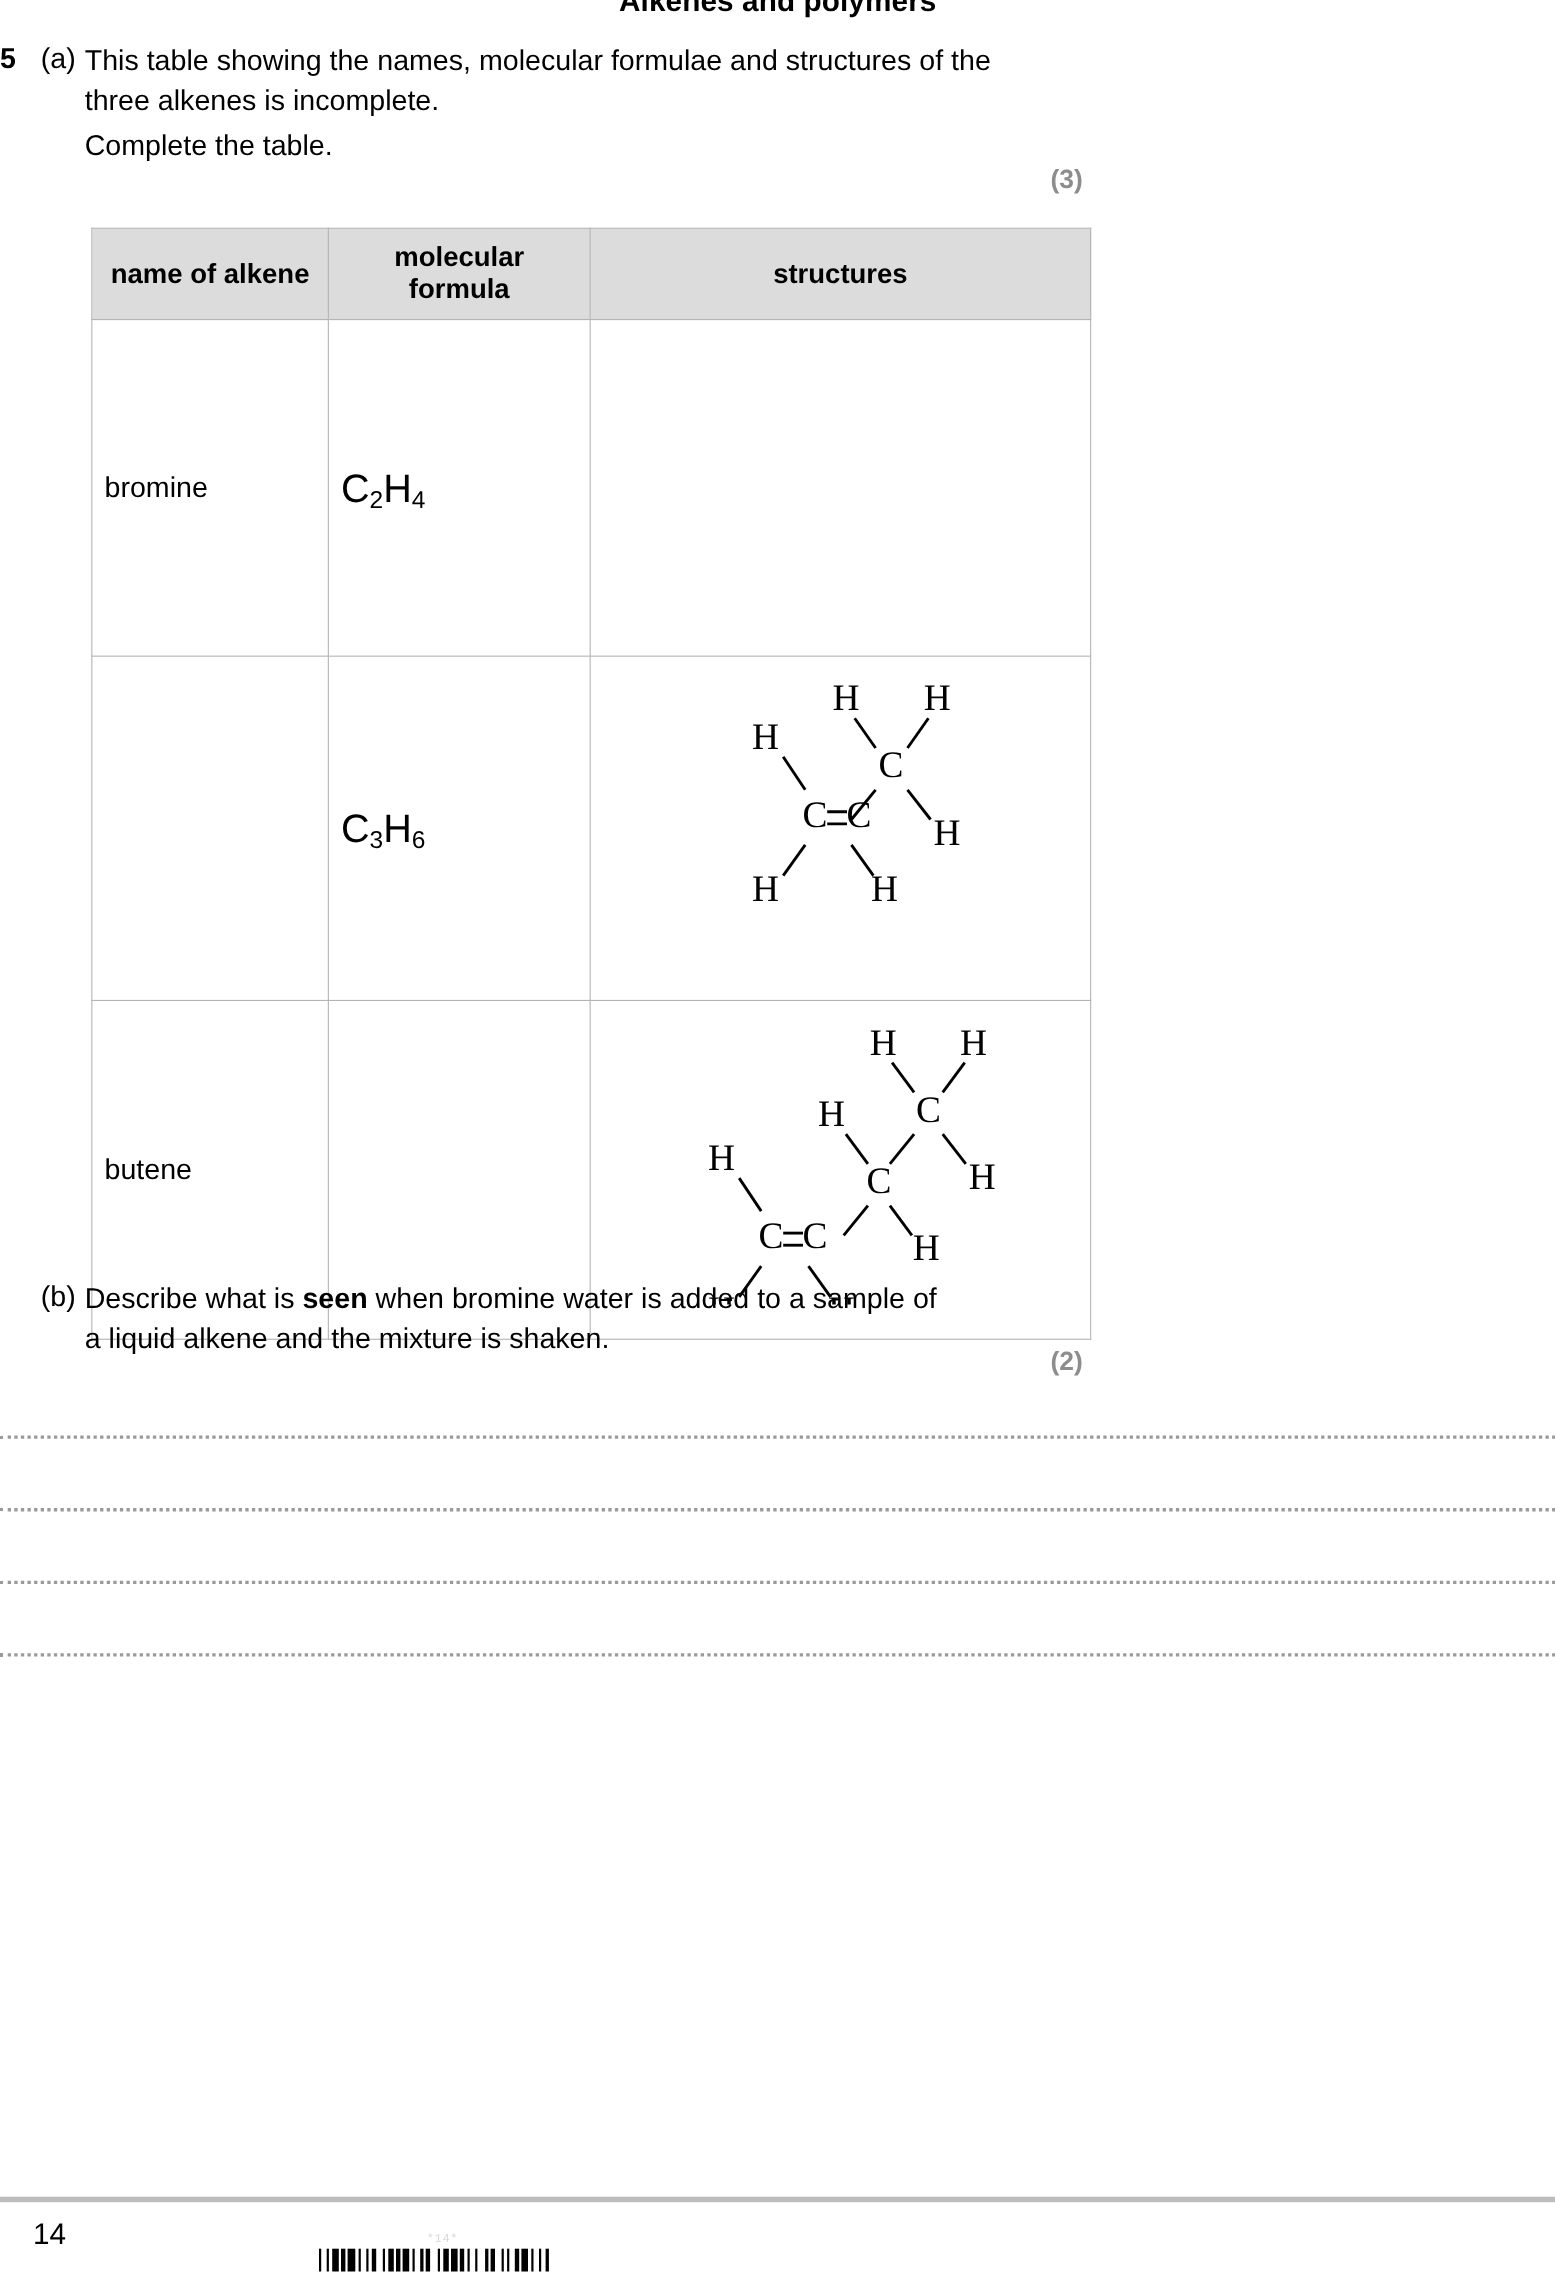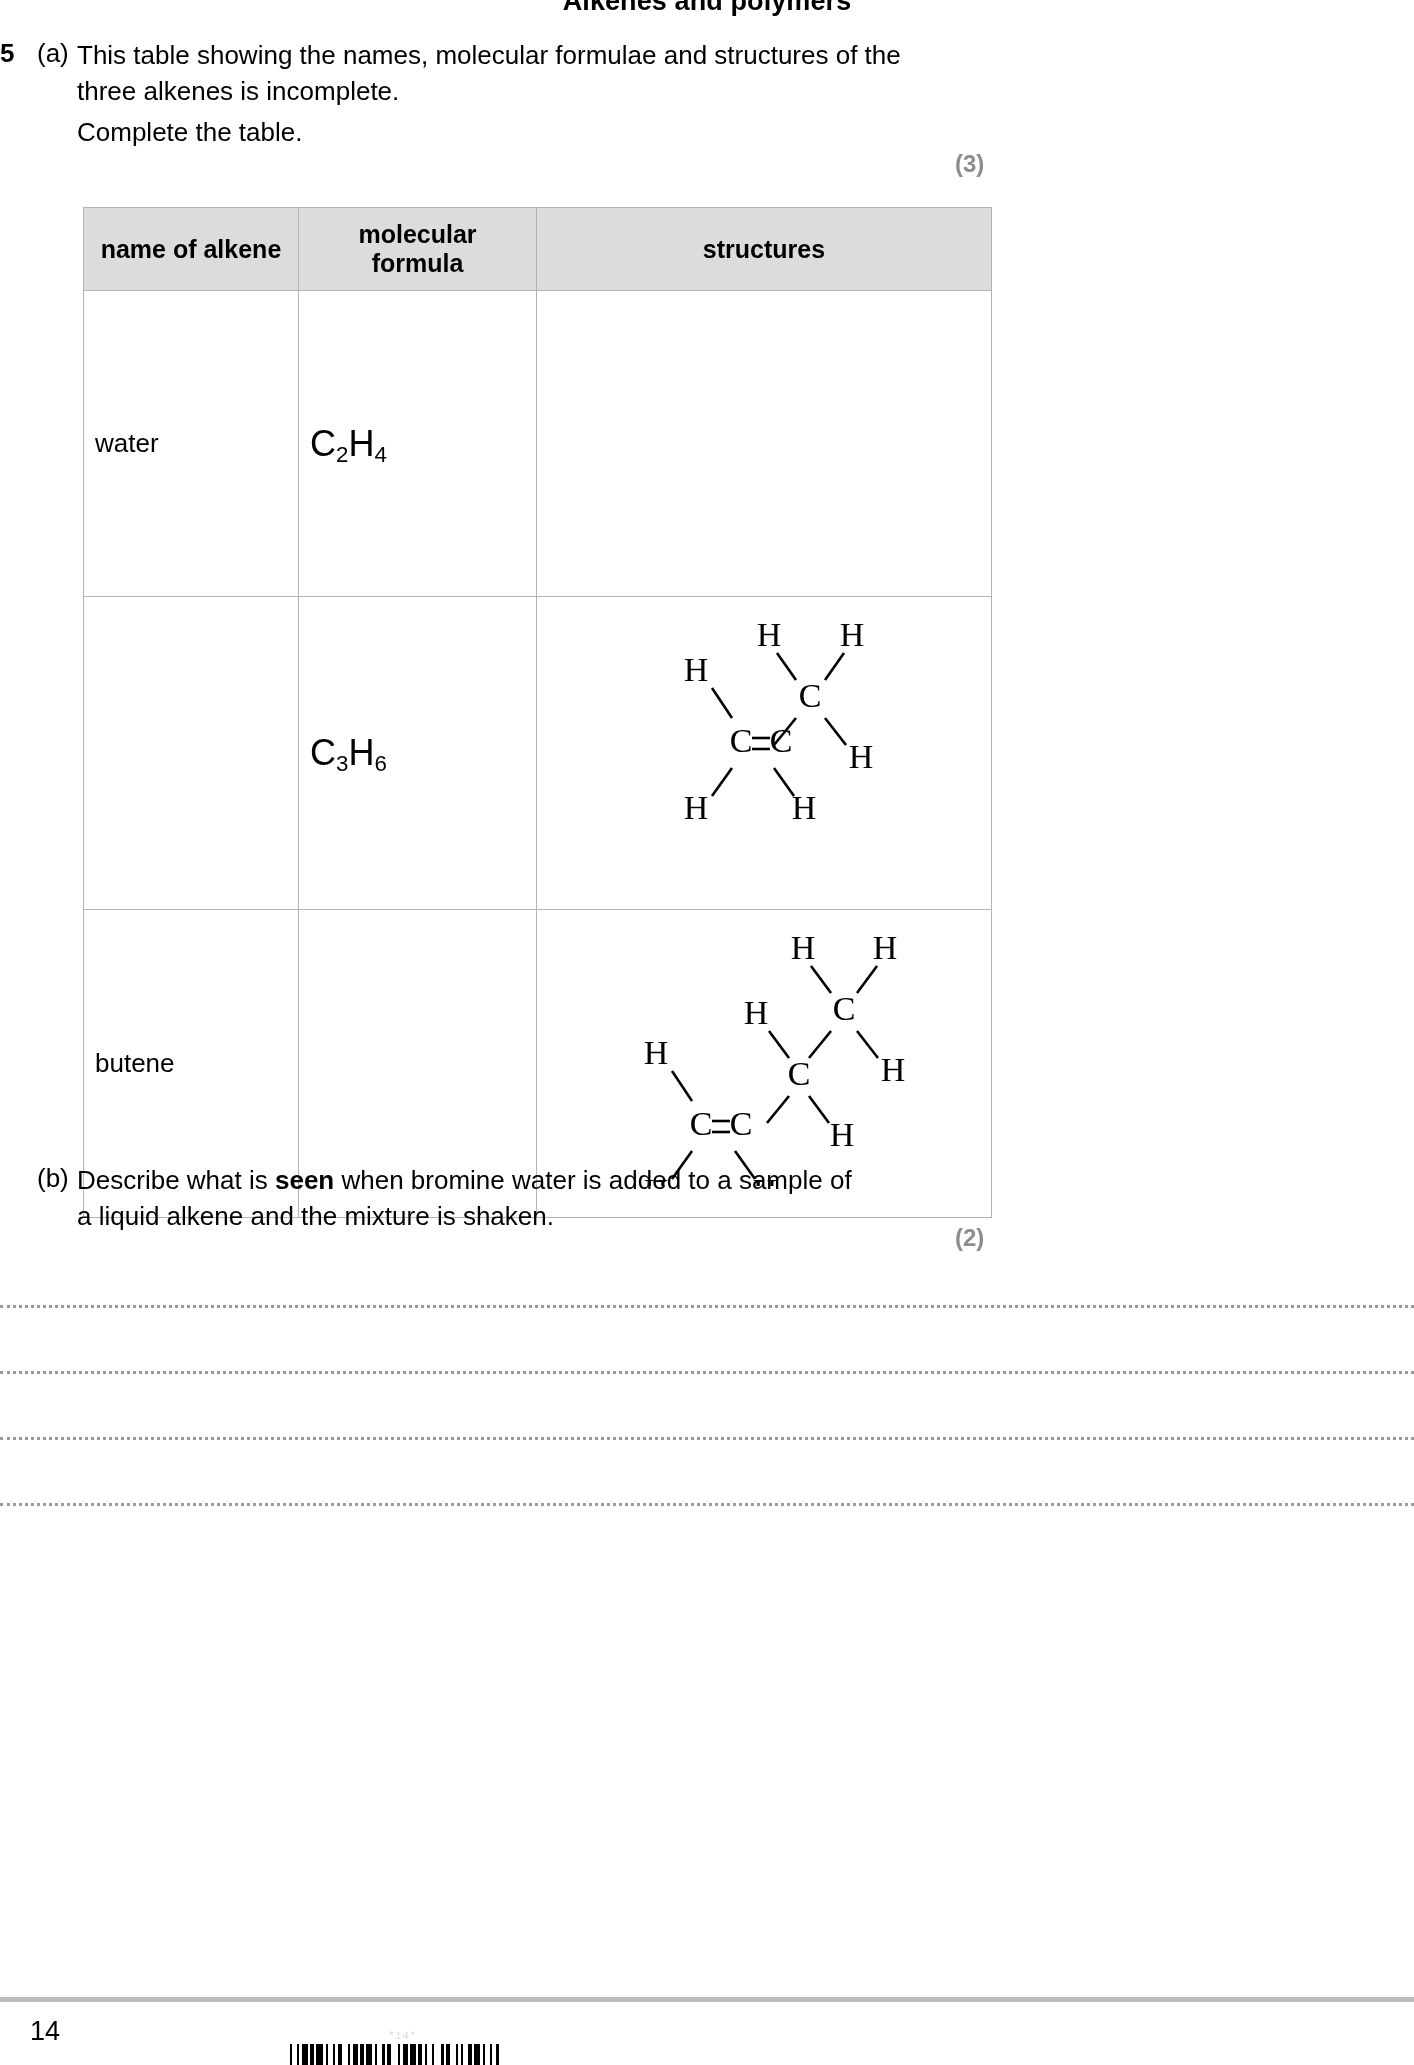--- a/index.html
+++ b/index.html
@@ -225,21 +225,21 @@
     <thead>
       <tr>
         <th>name of alkene</th>
         <th>molecular formula</th>
         <th>structures</th>
       </tr>
     </thead>
     <tbody>
 
       <tr class="row-ethene">
-        <td class="cell-name">water</td>
+        <td class="cell-name">bromine</td>
         <td class="cell-formula">
           <span>C</span><sub>2</sub><span>H</span><sub>4</sub>
         </td>
         <td>
           <div class="struct-wrap"></div>
         </td>
       </tr>
 
       <tr class="row-propene">
         <td class="cell-name"></td>

